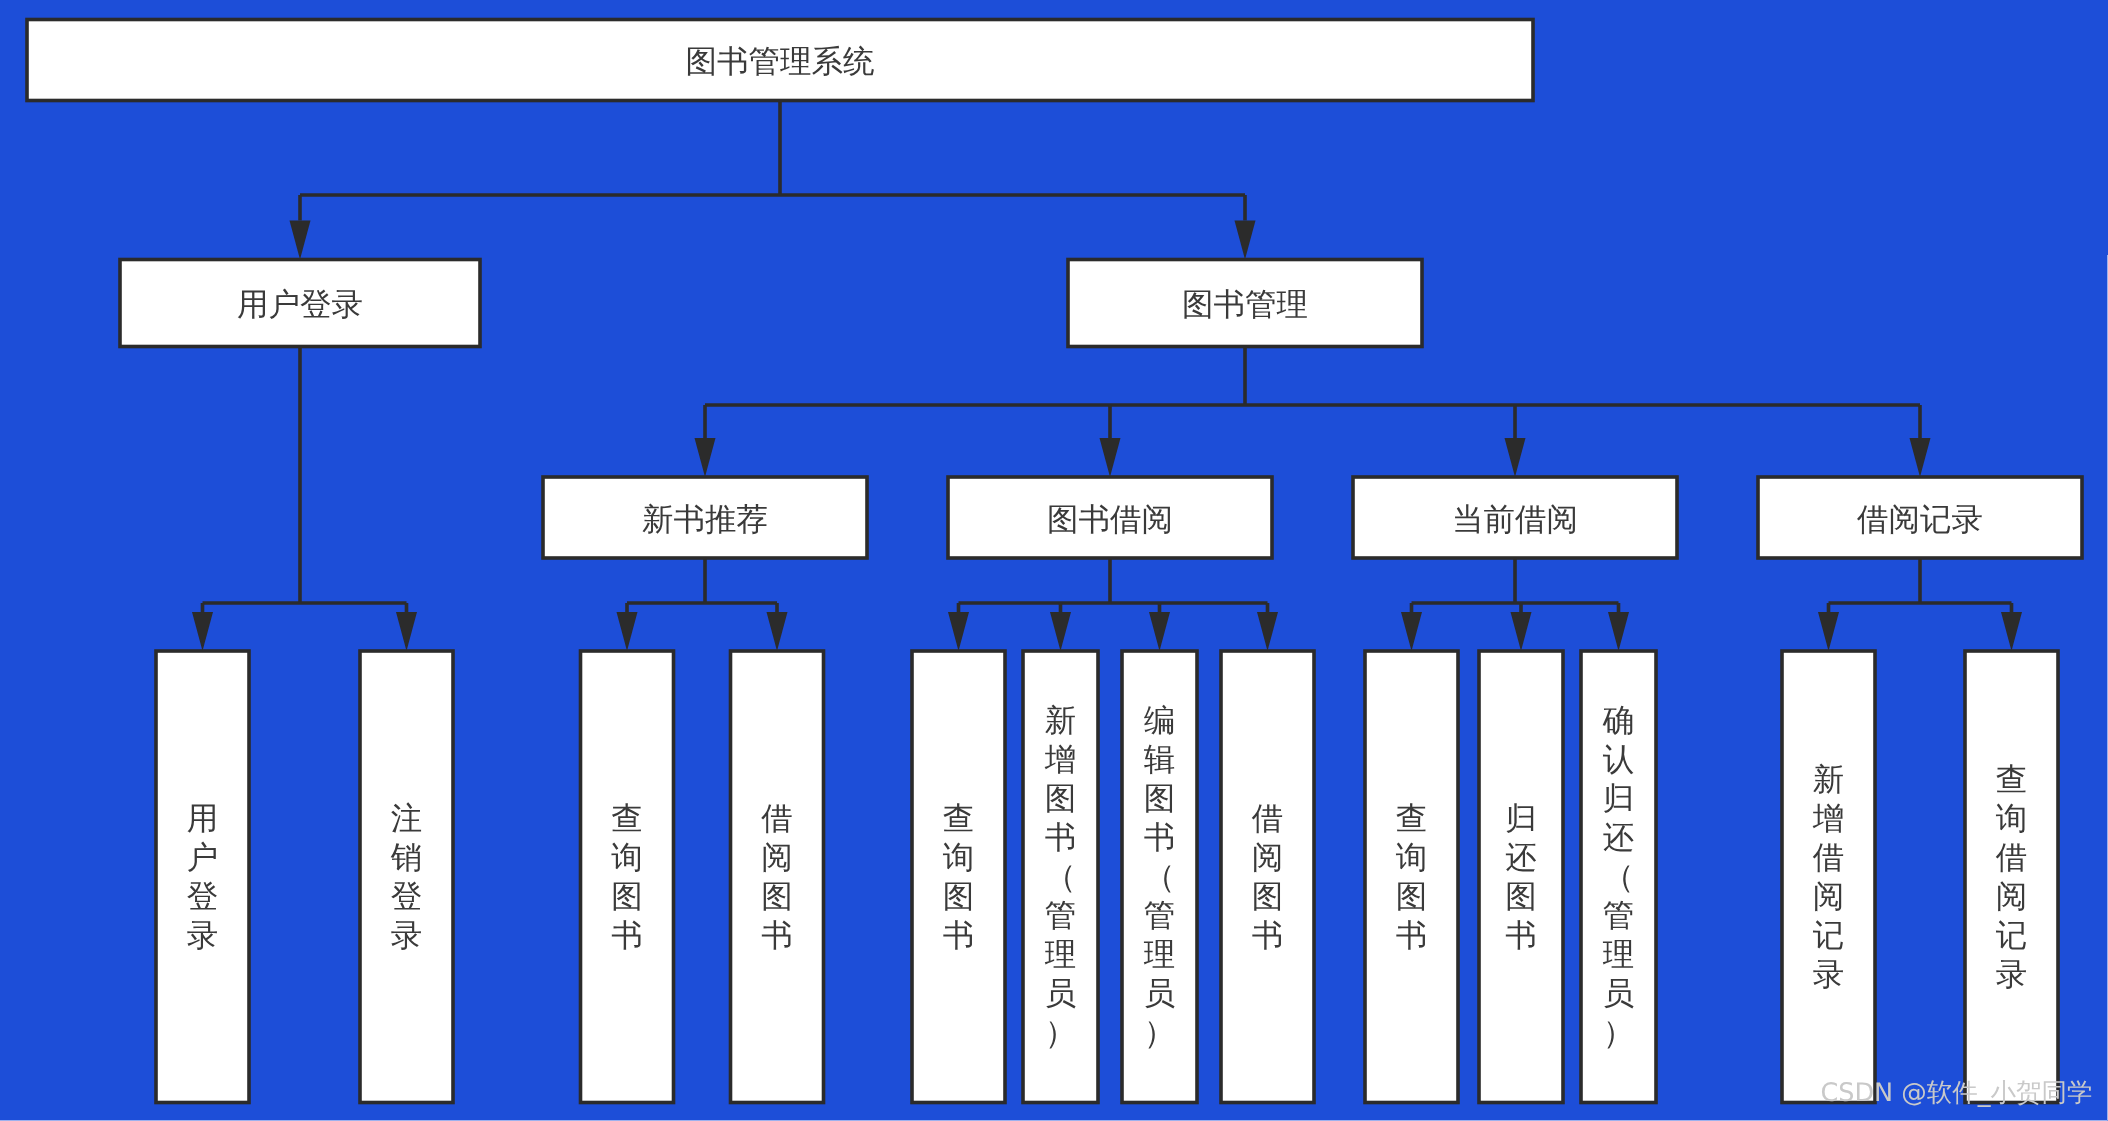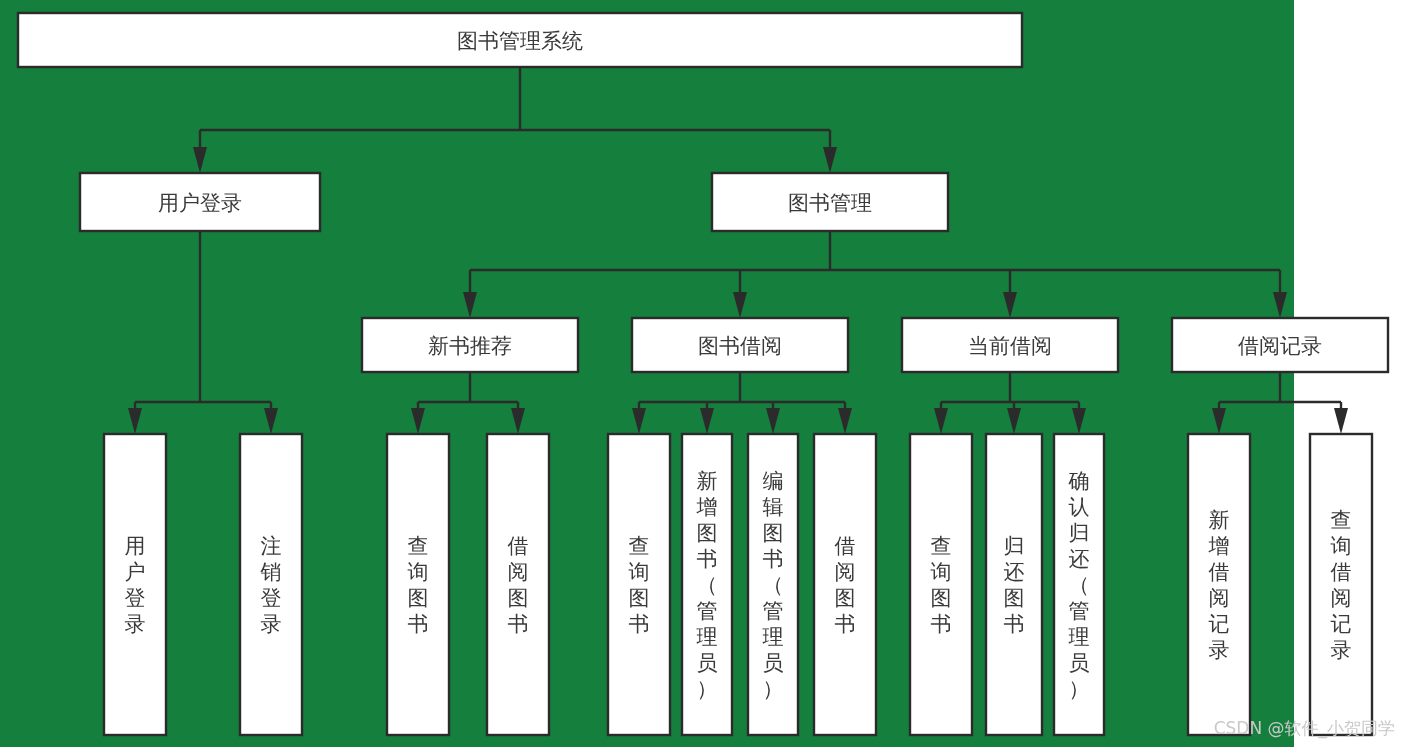--- a/index.html
+++ b/index.html
@@ -9,23 +9,23 @@
     background: #ffffff;
   }
   body {
     width: 1405px;
     height: 747px;
     font-family: "DejaVu Sans", "Liberation Sans", sans-serif;
     overflow: hidden;
   }
   #diagram-root {
     position: relative;
-    width: 1294px;
+    width: 1405px;
     height: 747px;
-    background: #15803d;
+    background: #1d4ed8;
   }
   svg#diagram-svg {
     position: absolute;
     left: 0;
     top: 0;
     width: 1405px;
     height: 747px;
     display: block;
   }
   .node-box {

